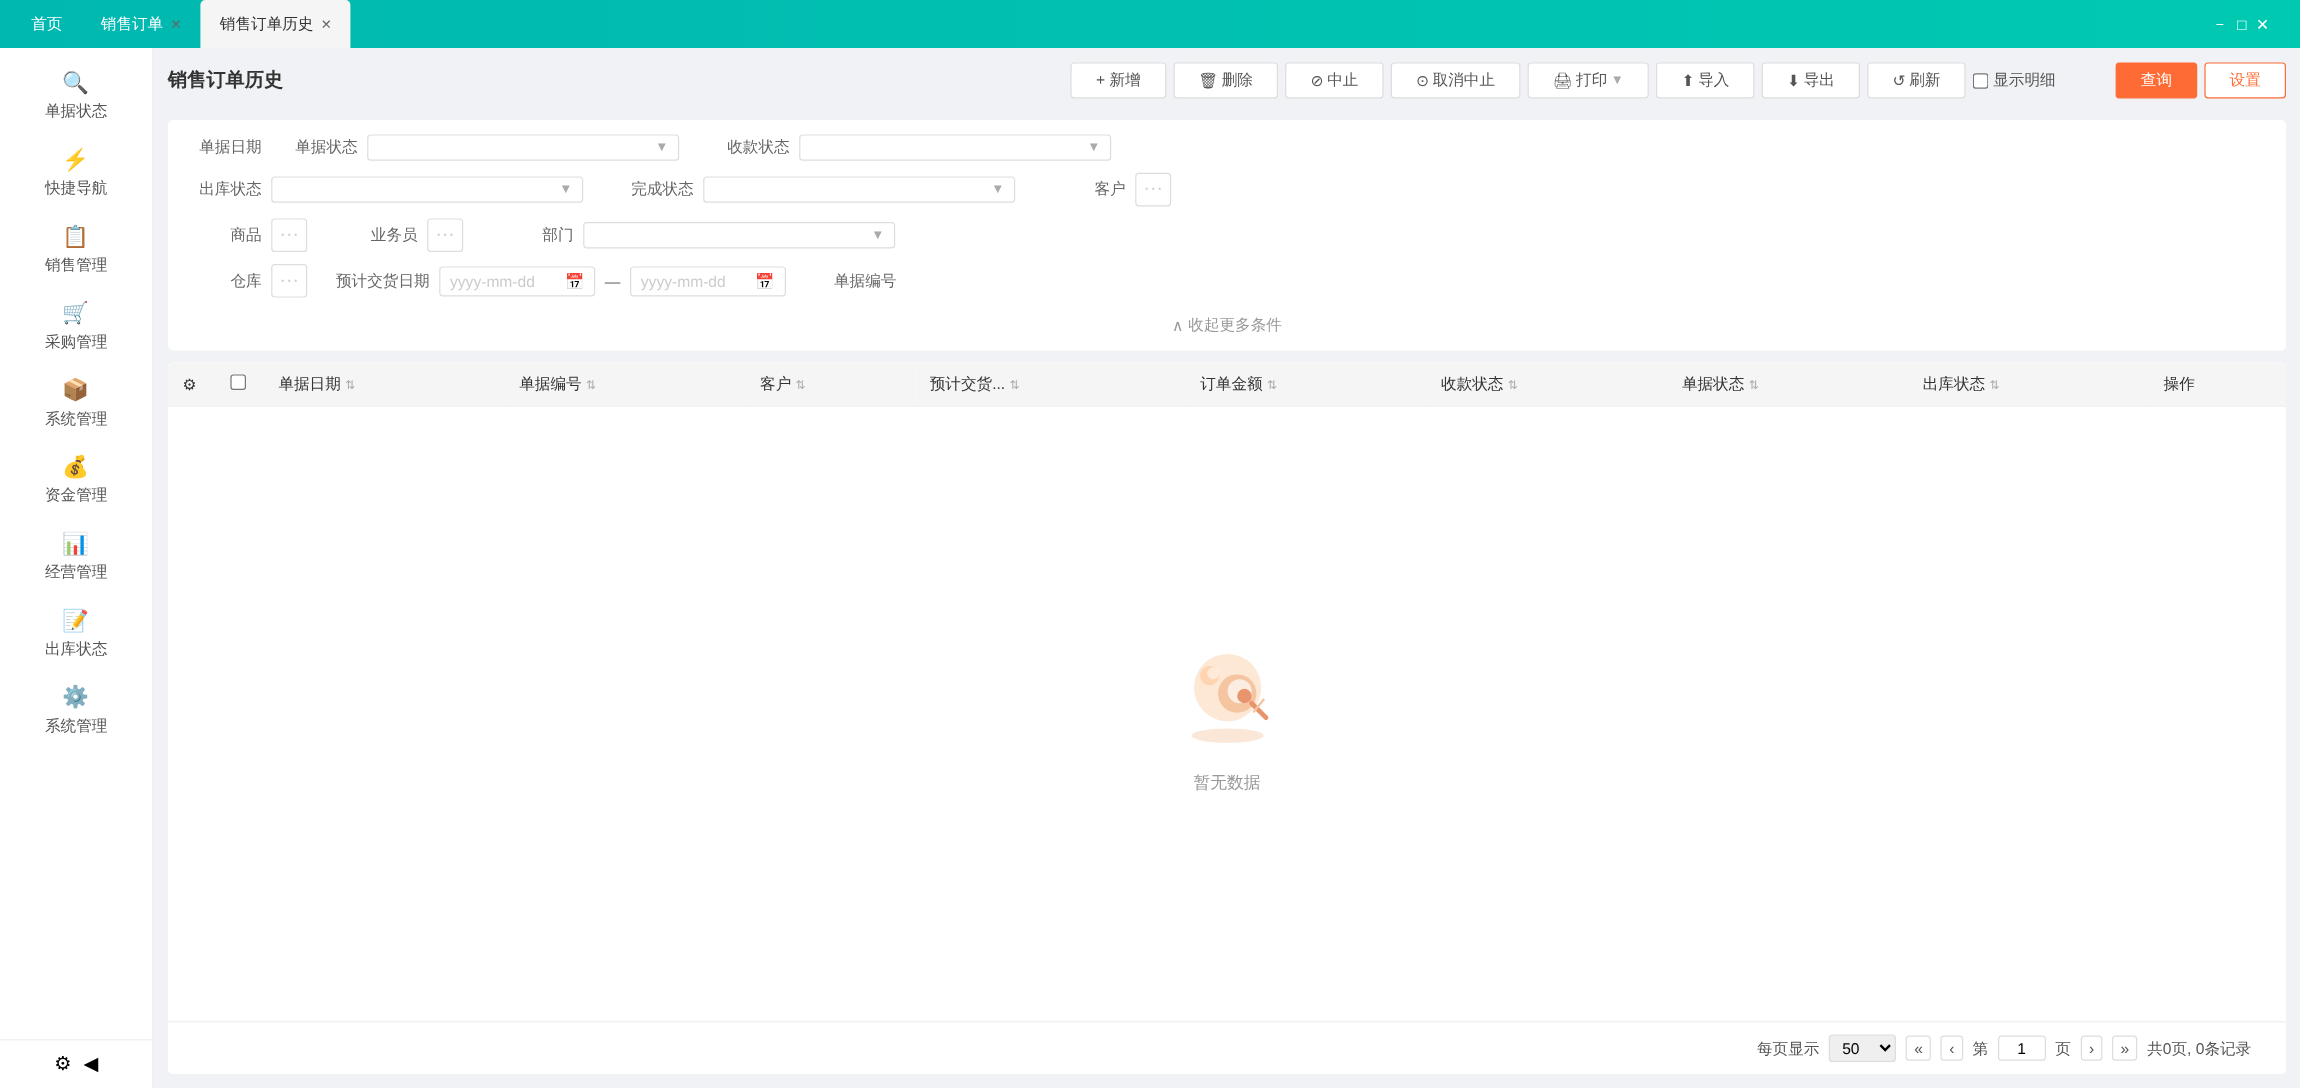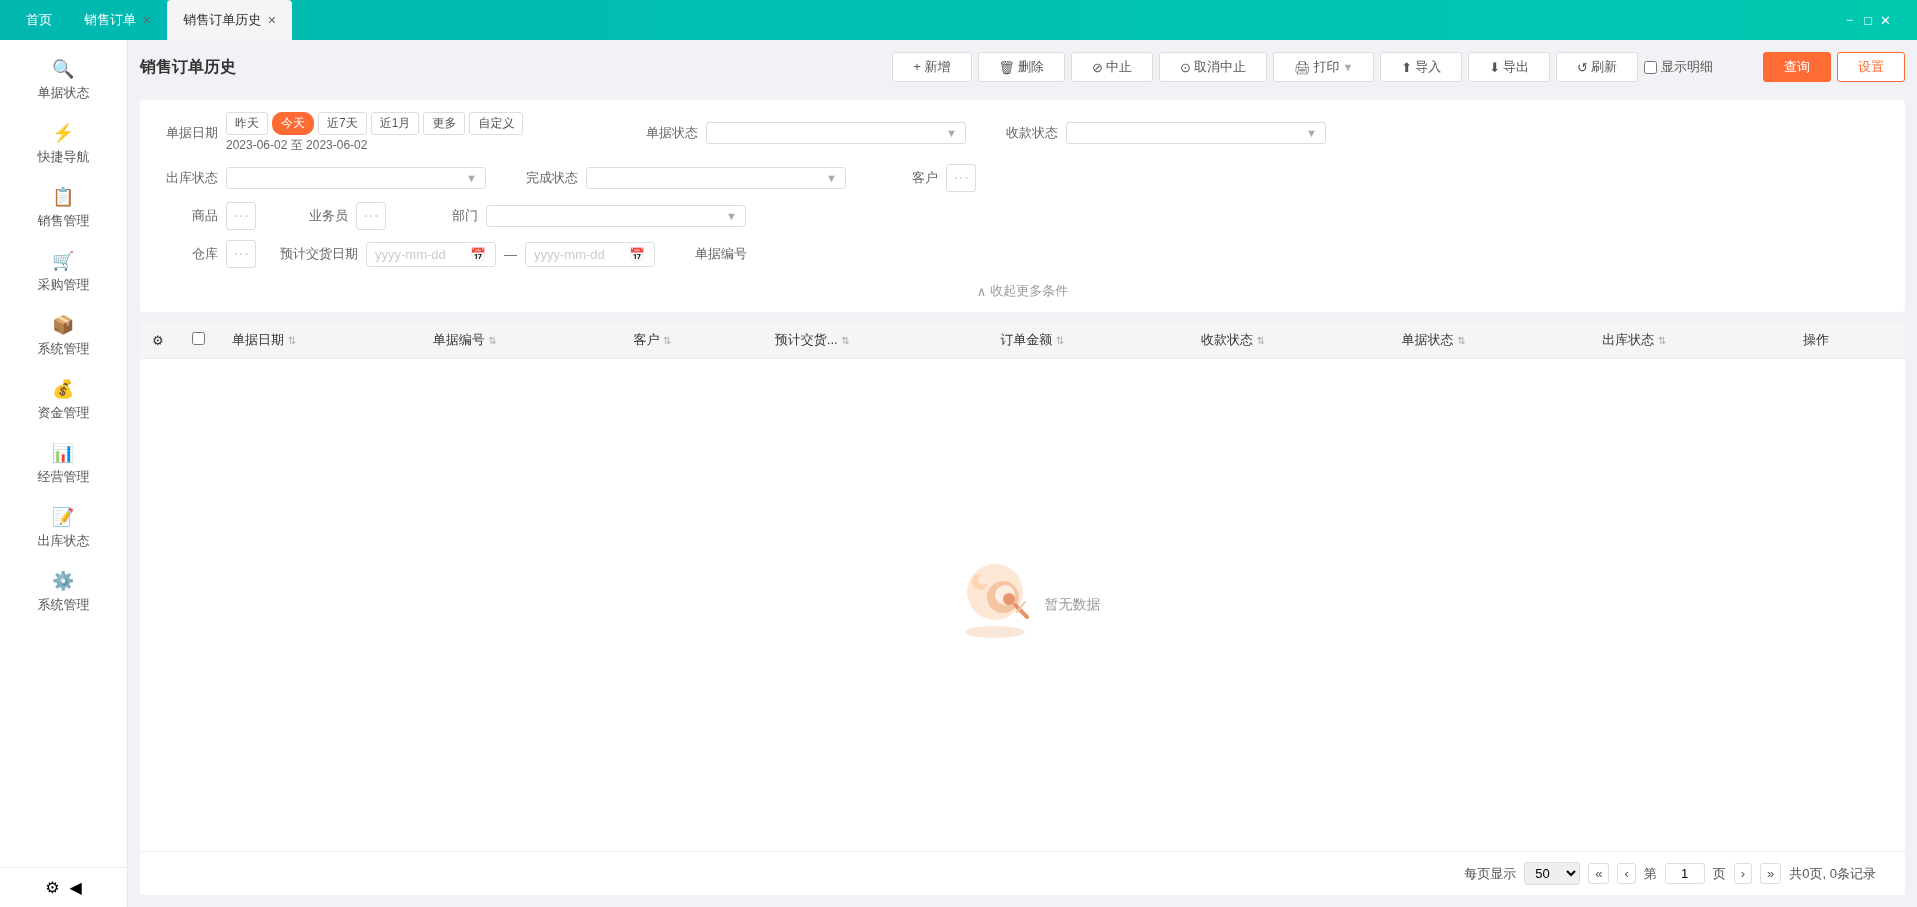--- a/index.html
+++ b/index.html
@@ -236,20 +236,21 @@
       white-space: nowrap;
       font-size: 13px;
     }
     th.sortable {
       cursor: pointer;
     }
     th .sort-icon { color: #aaa; font-size: 10px; }
     .empty-state {
       flex: 1;
       display: flex;
+      flex-direction: column;
       align-items: center;
       justify-content: center;
       padding: 60px 0;
     }
     .empty-icon {
       width: 100px;
       height: 100px;
       margin-bottom: 16px;
     }
     .empty-text { color: #999; font-size: 14px; }
@@ -424,31 +425,20 @@
         </label>
         <button class="toolbar-btn primary">查询</button>
         <button class="toolbar-btn warning">设置</button>
       </div>
     </div>
 
     <div class="filter-panel">
 
       <div class="filter-row">
         <span class="filter-label">单据日期</span>
-        <div style="display:flex;flex-direction:column;flex:1;max-width:400px;">
-          <div class="date-btns">
-            <button class="date-btn">昨天</button>
-            <button class="date-btn active">今天</button>
-            <button class="date-btn">近7天</button>
-            <button class="date-btn">近1月</button>
-            <button class="date-btn">更多</button>
-            <button class="date-btn">自定义</button>
-          </div>
-          <div class="date-range-text">2023-06-02 至 2023-06-02</div>
-        </div>
         <span class="filter-label" style="width:80px;">单据状态</span>
         <div class="filter-select filter-select-wide">
           <span></span>
           <span class="chevron">▼</span>
         </div>
         <span class="filter-label" style="width:80px;margin-left:20px;">收款状态</span>
         <div class="filter-select filter-select-wide">
           <span></span>
           <span class="chevron">▼</span>
         </div>

